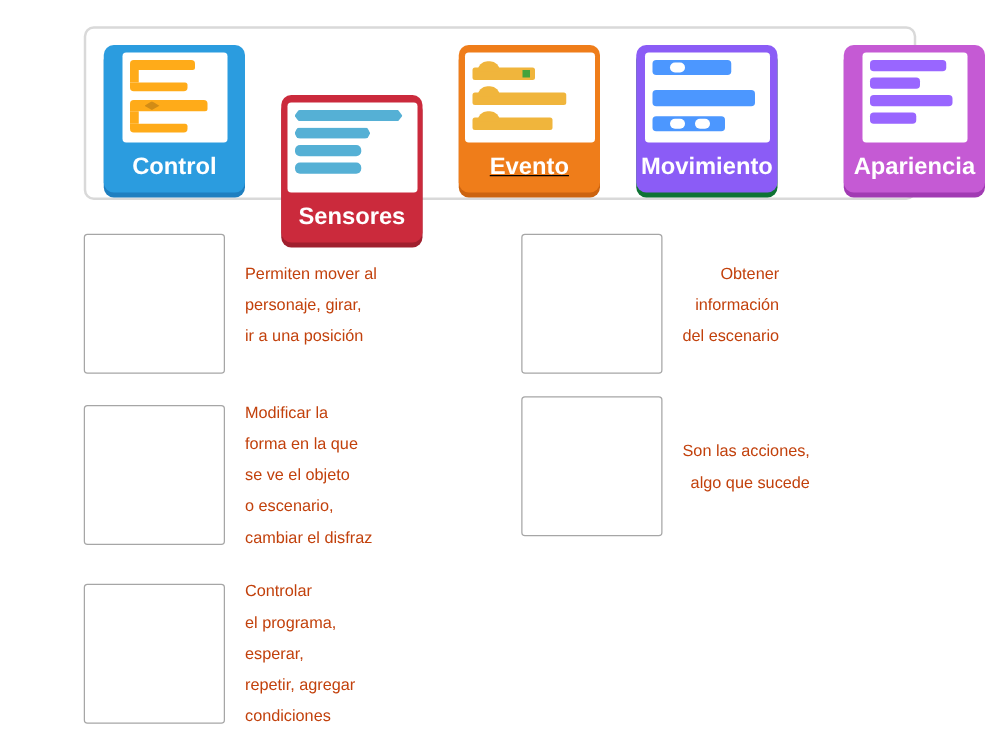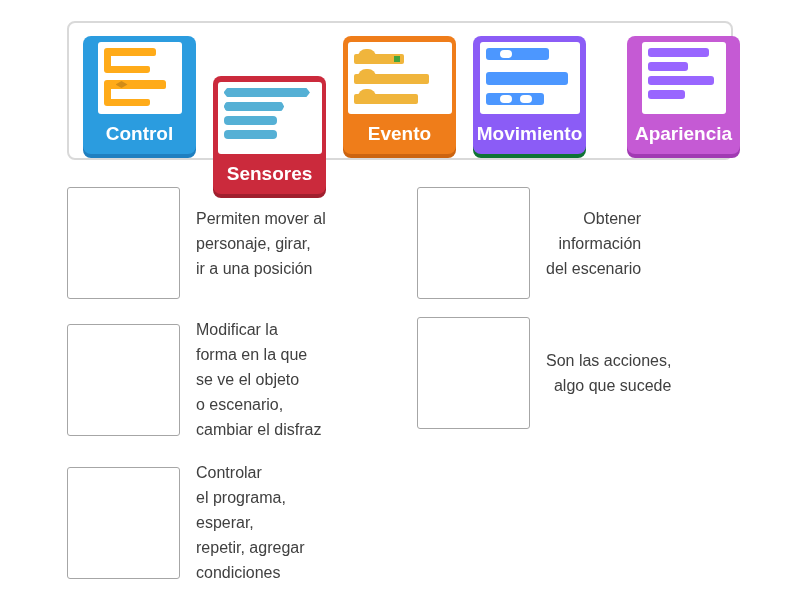--- a/index.html
+++ b/index.html
@@ -10,21 +10,21 @@
     font-family: "Liberation Sans", sans-serif;
     overflow: hidden;
   }
 
   
   .tiles-panel {
     position: absolute; left: 67px; top: 21px;
     width: 666px; height: 139px;
     background: #ffffff;
     border: 2px solid #d9d9d9; border-radius: 8px;
-    display: flex; gap: 17px; padding: 13px 30px 0 14px;
+    display: flex; gap: 29px; padding: 13px 30px 0 14px;
     align-items: flex-start;
   }
   .tile {
     width: 113px; height: 118px;
     border-radius: 8px;
     display: flex; flex-direction: column;
     cursor: pointer; flex: none;
   }
   .tile-img {
     margin: 6px auto 0 auto; height: 72px;
@@ -77,21 +77,21 @@
   
   .match-col { position: absolute; display: flex; flex-direction: column; gap: 18px; }
   .col-left  { left: 67px;  top: 187px; }
   .col-right { left: 417px; top: 187px; text-align: right; }
   .match-row { display: flex; align-items: center; gap: 16px; }
   .drop-box {
     width: 113px; height: 112px; flex: none;
     background: #ffffff; border: 1px solid #a6a6a6; border-radius: 3px;
   }
   .def-text {
-    font-size: 16px; line-height: 25px; color: #404040;
+    font-size: 13px; line-height: 25px; color: #c2410c;
     white-space: pre-line;
   }
 </style>
 </head>
 <body>
 
 <div class="tiles-panel">
 
   <div class="tile" style="background: rgb(43, 156, 223); box-shadow: rgb(31, 127, 192) 0px 4px 0px;">
     <div class="tile-img img-w84">
@@ -114,21 +114,21 @@
   <div class="tile" style="background: rgb(203, 42, 60); box-shadow: rgb(160, 31, 46) 0px 4px 0px; margin-top: 40px;">
     <div class="tile-img img-w104">
       <div class="sens sens-hex" style="width:94%"></div>
       <div class="sens sens-hex" style="width:66%"></div>
       <div class="sens" style="width:58%"></div>
       <div class="sens" style="width:58%"></div>
     </div>
     <div class="tile-label">Sensores</div>
   </div>
 
-  <div class="tile" style="background: rgb(239, 125, 26); box-shadow: rgb(204, 100, 16) 0px 4px 0px;">
+  <div class="tile" style="background: rgb(239, 125, 26); box-shadow: rgb(204, 100, 16) 0px 4px 0px; text-decoration: underline;">
     <div class="tile-img img-w104">
       <div class="hat hat-first" style="width:55%">
         <span class="flag"></span>
       </div>
       <div class="hat" style="width:82%"></div>
       <div class="hat" style="width:70%"></div>
     </div>
     <div class="tile-label">Evento</div>
   </div>
 

